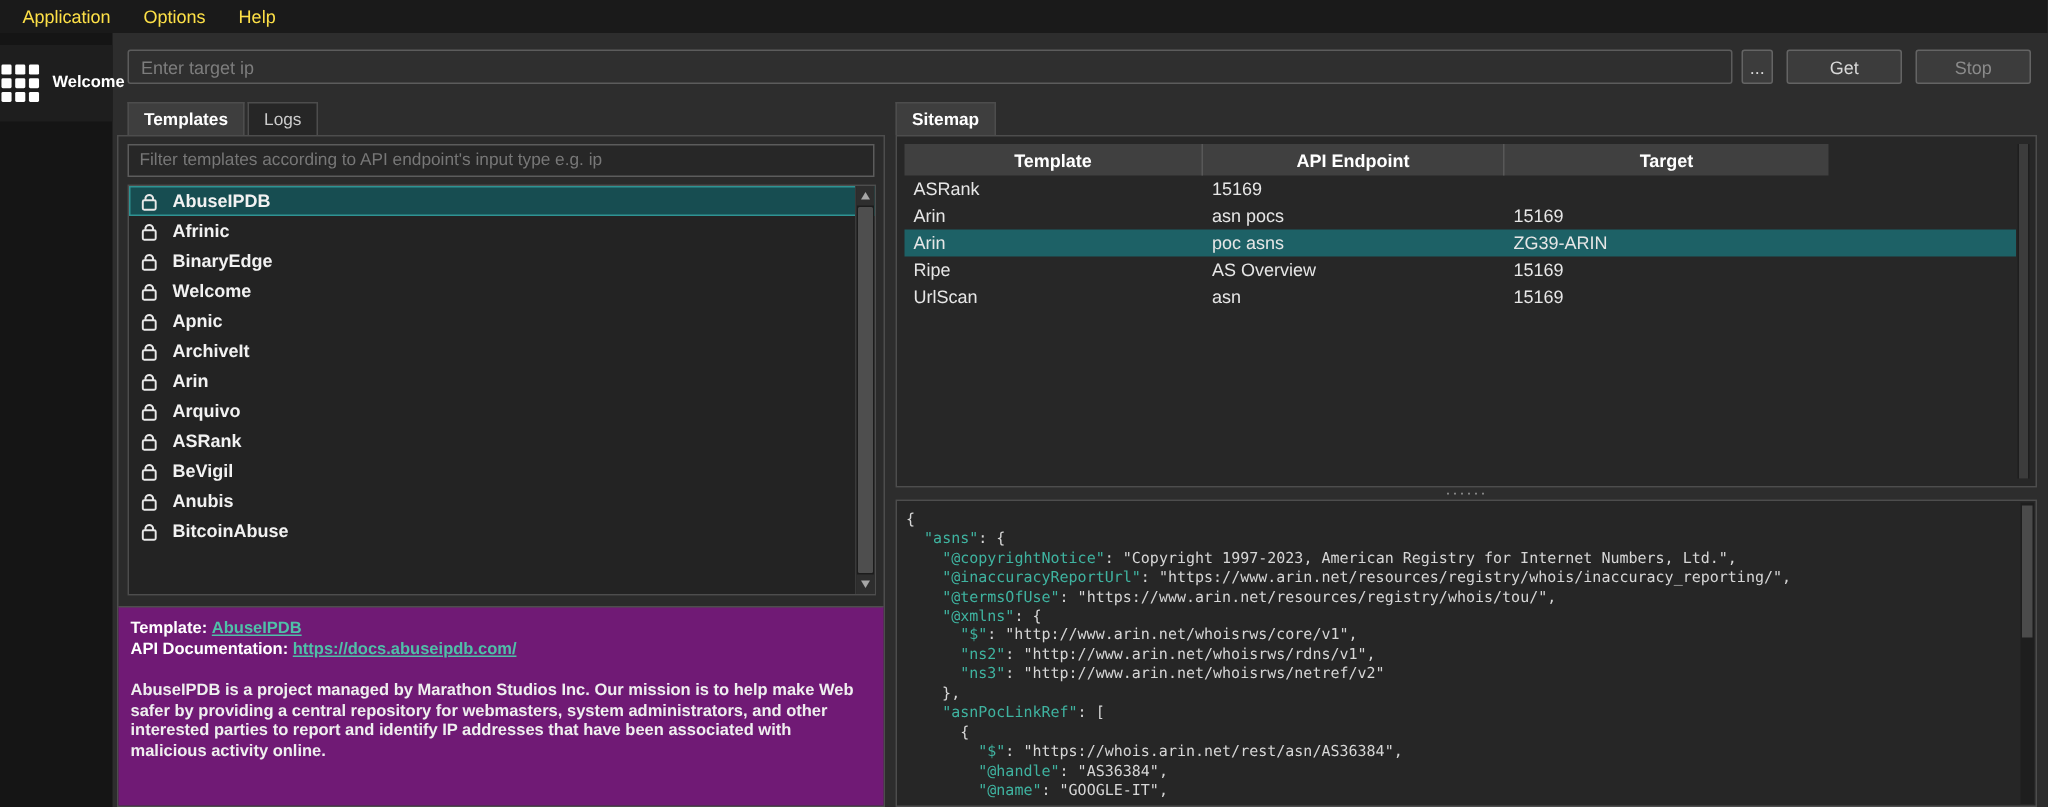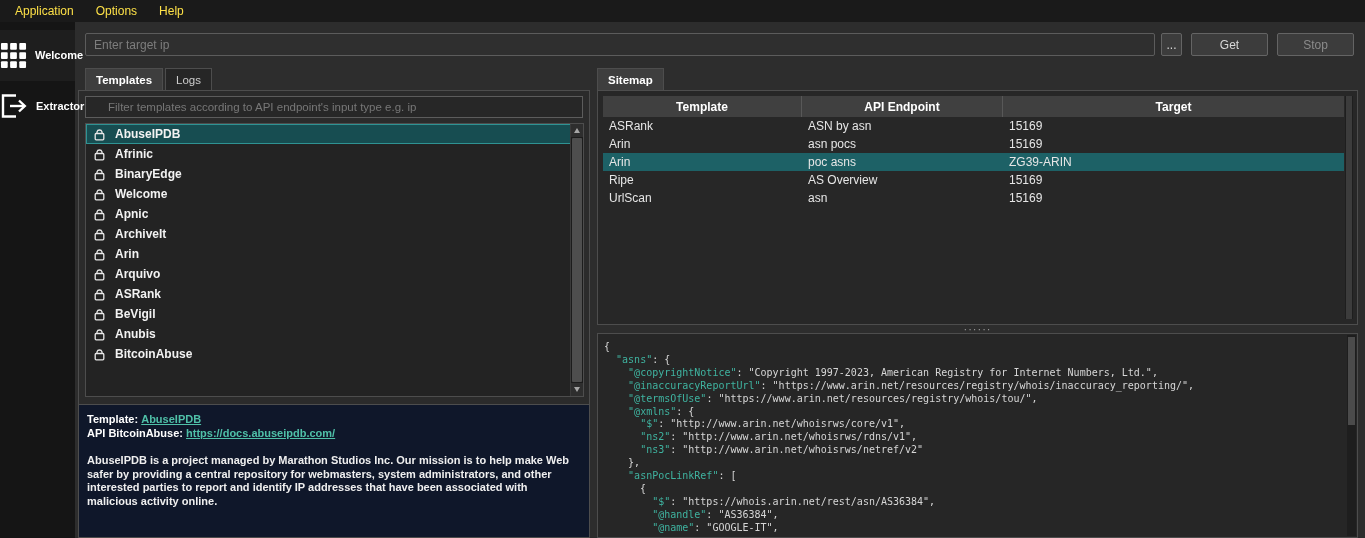--- a/index.html
+++ b/index.html
@@ -37,21 +37,21 @@
   #rightTabs{left:597px;top:68px}
   .tab{height:22px;padding:0 10px;display:flex;align-items:center;background:#262626;
        border:1px solid #4d4d4d;border-bottom:none;color:#cccccc;font-size:11.5px;
        margin-right:2px;cursor:pointer;box-sizing:border-box}
   .tab.active{background:#3e3e3e;color:#ffffff;font-weight:700}
 
   
   .left-frame{position:absolute;left:78px;top:90px;width:512px;height:448px;background:#2b2b2b;
               border:1px solid #4d4d4d;box-sizing:border-box}
   .filter-input{position:absolute;left:6px;top:5px;width:498px;height:22px;background:#272727;
-                border:1px solid #5c5c5c;color:#dddddd;font-size:11.5px;padding:0 22px;
+                border:1px solid #5c5c5c;color:#dddddd;font-size:11.5px;padding:0 7px;
                 font-family:inherit;outline:none;box-sizing:border-box}
   .filter-input::placeholder{color:#777777}
   .list-box{position:absolute;left:6px;top:32px;width:499px;height:274px;background:#232323;
             border:1px solid #4d4d4d;overflow:hidden;box-sizing:border-box}
   .tpl-item{display:flex;align-items:center;height:20px;padding-left:8px;gap:10px;
             color:#f2f2f2;font-size:12px;font-weight:700;cursor:pointer}
   .tpl-item .lock{display:flex;align-items:center}
   .tpl-item.sel{background:#174d51;box-shadow:inset 0 0 0 1px #2f9393}
 
   
@@ -61,31 +61,31 @@
             display:flex;align-items:center;justify-content:center;cursor:pointer}
   .sb-arrow.up{top:0}.sb-arrow.down{bottom:0}
   .tri-up{width:0;height:0;border-left:3.5px solid transparent;border-right:3.5px solid transparent;
           border-bottom:5px solid #a6a6a6}
   .tri-down{width:0;height:0;border-left:3.5px solid transparent;border-right:3.5px solid transparent;
             border-top:5px solid #a6a6a6}
   .sb-thumb{position:absolute;left:1px;top:14px;width:10px;height:calc(100% - 28px);
             background:#4e4e4e;border-radius:1px;cursor:grab}
 
   
-  .info-box{position:absolute;left:0;width:510px;top:313px;height:133px;background:#0f172a;
+  .info-box{position:absolute;left:0;width:510px;top:313px;height:133px;background:#701a75;
             border-top:1px solid #4d4d4d;padding:7px 8px;color:#e8e8e8;font-size:11px;
             line-height:14px;box-sizing:border-box}
   .b{font-weight:700;color:#ffffff}
   a.link{color:#4fc0a8;text-decoration:underline;cursor:pointer;font-weight:700}
   .desc{margin:14px 0 0 0;color:#efefef;font-weight:700;line-height:13.5px}
 
   
   .table-frame{position:absolute;left:597px;top:90px;width:761px;height:235px;background:#272727;
                border:1px solid #4d4d4d;box-sizing:border-box}
-  .thead{position:absolute;left:5px;top:5px;width:741px;height:21px;display:flex;background:#404040;
+  .thead{position:absolute;left:5px;top:5px;width:616px;height:21px;display:flex;background:#404040;
          font-weight:700;font-size:12px;color:#ffffff}
   .th{display:flex;align-items:center;justify-content:center;border-right:1px solid #585858;
       height:100%;box-sizing:border-box;cursor:pointer}
   .c1{width:199px}.c2{width:201px}.c3{flex:1;border-right:none}
   .tbody{position:absolute;left:5px;top:26px;width:741px;bottom:5px}
   .trow{display:flex;height:18px;font-size:12px;color:#e6e6e6;align-items:center;cursor:pointer}
   .trow .td{height:100%;display:flex;align-items:center;padding-left:6px;overflow:hidden;
             white-space:nowrap;box-sizing:border-box}
   .trow .td.c1{width:199px}.trow .td.c2{width:201px}.trow .td.c3{flex:1}
   .trow.sel{background:#1d6166}
@@ -128,30 +128,20 @@
             <rect x="10.5" y="10.5" width="7" height="7" rx="1"></rect>
             <rect x="20" y="10.5" width="7" height="7" rx="1"></rect>
         <rect x="1" y="20" width="7" height="7" rx="1"></rect>
             <rect x="10.5" y="20" width="7" height="7" rx="1"></rect>
             <rect x="20" y="20" width="7" height="7" rx="1"></rect>
       </g>
         </svg>
     </span>
     <span class="side-label">Welcome</span>
   </div>
-  <div class="side-item">
-    <span class="side-icon">
-      <svg width="28" height="26" viewBox="0 0 28 26">
-        <path d="M16 2.5 H3 V23.5 H16" fill="none" stroke="#ffffff" stroke-width="2.4"></path>
-        <path d="M10 13 H24" stroke="#ffffff" stroke-width="2.4"></path>
-        <path d="M19 7.5 L24.8 13 L19 18.5" fill="none" stroke="#ffffff" stroke-width="2.4"></path>
-      </svg>
-    </span>
-    <span class="side-label">Extractor</span>
-  </div>
 </div>
 
 <input class="target-input" placeholder="Enter target ip" style="">
 <div class="btn" id="btnDots">...</div>
 <div class="btn" id="btnGet">Get</div>
 <div class="btn" id="btnStop">Stop</div>
 
 <div class="tabbar" id="leftTabs">
   <div class="tab active">Templates</div>
   <div class="tab">Logs</div>
@@ -279,41 +269,40 @@
           <span class="tri-down"></span>
         </div>
     </div>
   </div>
   <div class="info-box">
     <div class="info-line">
       <span class="b">Template:</span>
       <a class="link">AbuseIPDB</a>
     </div>
     <div class="info-line">
-      <span class="b">API BitcoinAbuse:</span>
+      <span class="b">API Documentation:</span>
       <a class="link">https://docs.abuseipdb.com/</a>
     </div>
     <p class="desc">AbuseIPDB is a project managed by Marathon Studios Inc. Our mission is to help make Web safer by providing a central repository for webmasters, system administrators, and other interested parties to report and identify IP addresses that have been associated with malicious activity online.</p>
   </div>
 </div>
 
 <div class="tabbar" id="rightTabs">
   <div class="tab active">Sitemap</div>
 </div>
 
 <div class="table-frame">
   <div class="thead">
     <div class="th c1">Template</div>
     <div class="th c2">API Endpoint</div>
     <div class="th c3">Target</div>
   </div>
   <div class="tbody" id="tblBody">
       <div class="trow">
         <div class="td c1">ASRank</div>
-        <div class="td c2">ASN by asn</div>
         <div class="td c3">15169</div>
       </div>
       <div class="trow">
         <div class="td c1">Arin</div>
         <div class="td c2">asn pocs</div>
         <div class="td c3">15169</div>
       </div>
       <div class="trow sel">
         <div class="td c1">Arin</div>
         <div class="td c2">poc asns</div>

